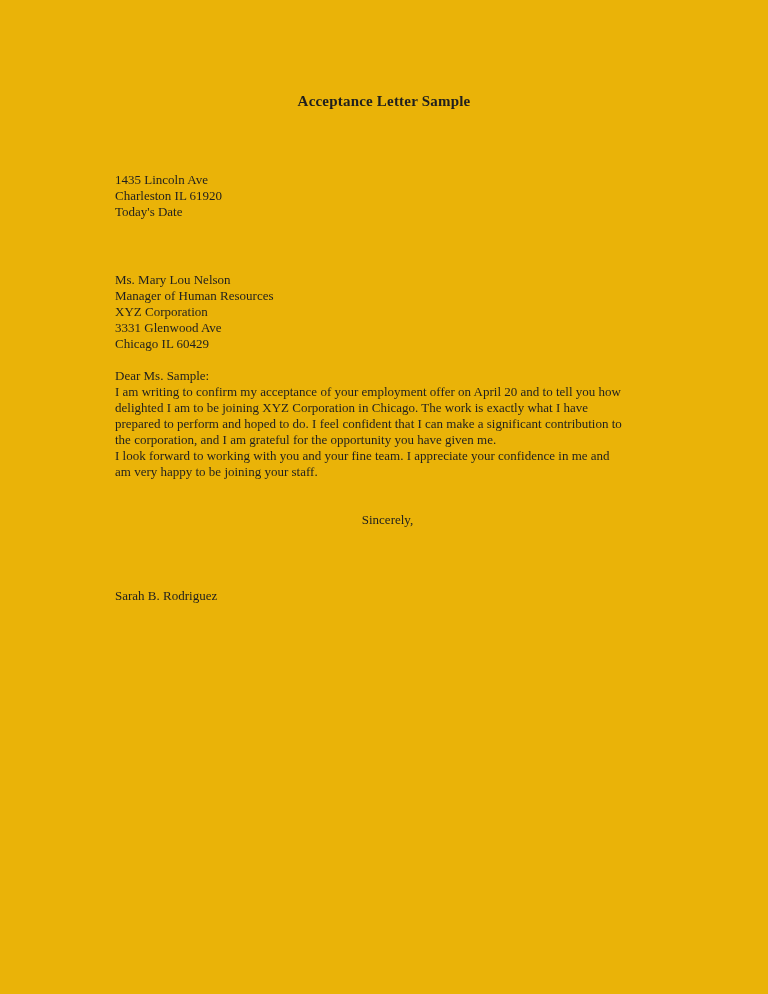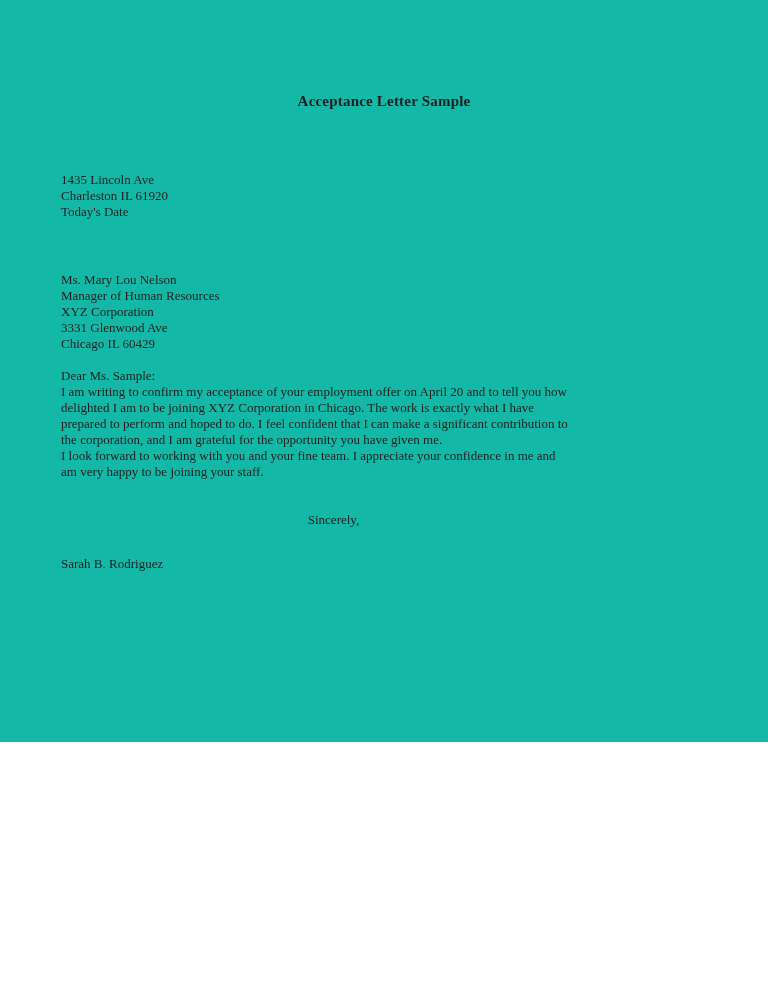--- a/index.html
+++ b/index.html
@@ -3,51 +3,51 @@
 <meta charset="utf-8">
 <style>
   html, body {
     margin: 0;
     padding: 0;
     background: #ffffff;
   }
   .page {
     position: relative;
     width: 768px;
-    height: 742px;
+    height: 994px;
     margin: 0;
-    background: #14b8a6;
+    background: #eab308;
     overflow: hidden;
     font-family: "Liberation Serif", "DejaVu Serif", serif;
     color: #1f1f1f;
   }
   .title {
     margin: 92px 0 0 0;
     text-align: center;
     font-size: 15px;
     line-height: 18px;
     font-weight: bold;
     letter-spacing: 0.2px;
   }
   .content {
-    padding-left: 61px;
+    padding-left: 115px;
     width: 545px;
     font-size: 13px;
     line-height: 16px;
   }
   .block {
     margin: 0;
     white-space: pre-line;
   }
   .sender-block    { margin-top: 62px; }
   .recipient-block { margin-top: 52px; }
   .salutation      { margin-top: 16px; }
   .para            { }
   .closing         { margin-top: 32px; text-align: center; }
-  .signature       { margin-top: 28px; }
+  .signature       { margin-top: 60px; }
 </style>
 </head>
 <body>
 
 <div class="page">
   <h1 class="title">Acceptance Letter Sample</h1>
 
   <div class="content">
     <div class="block sender-block">1435 Lincoln Ave
 Charleston IL 61920

